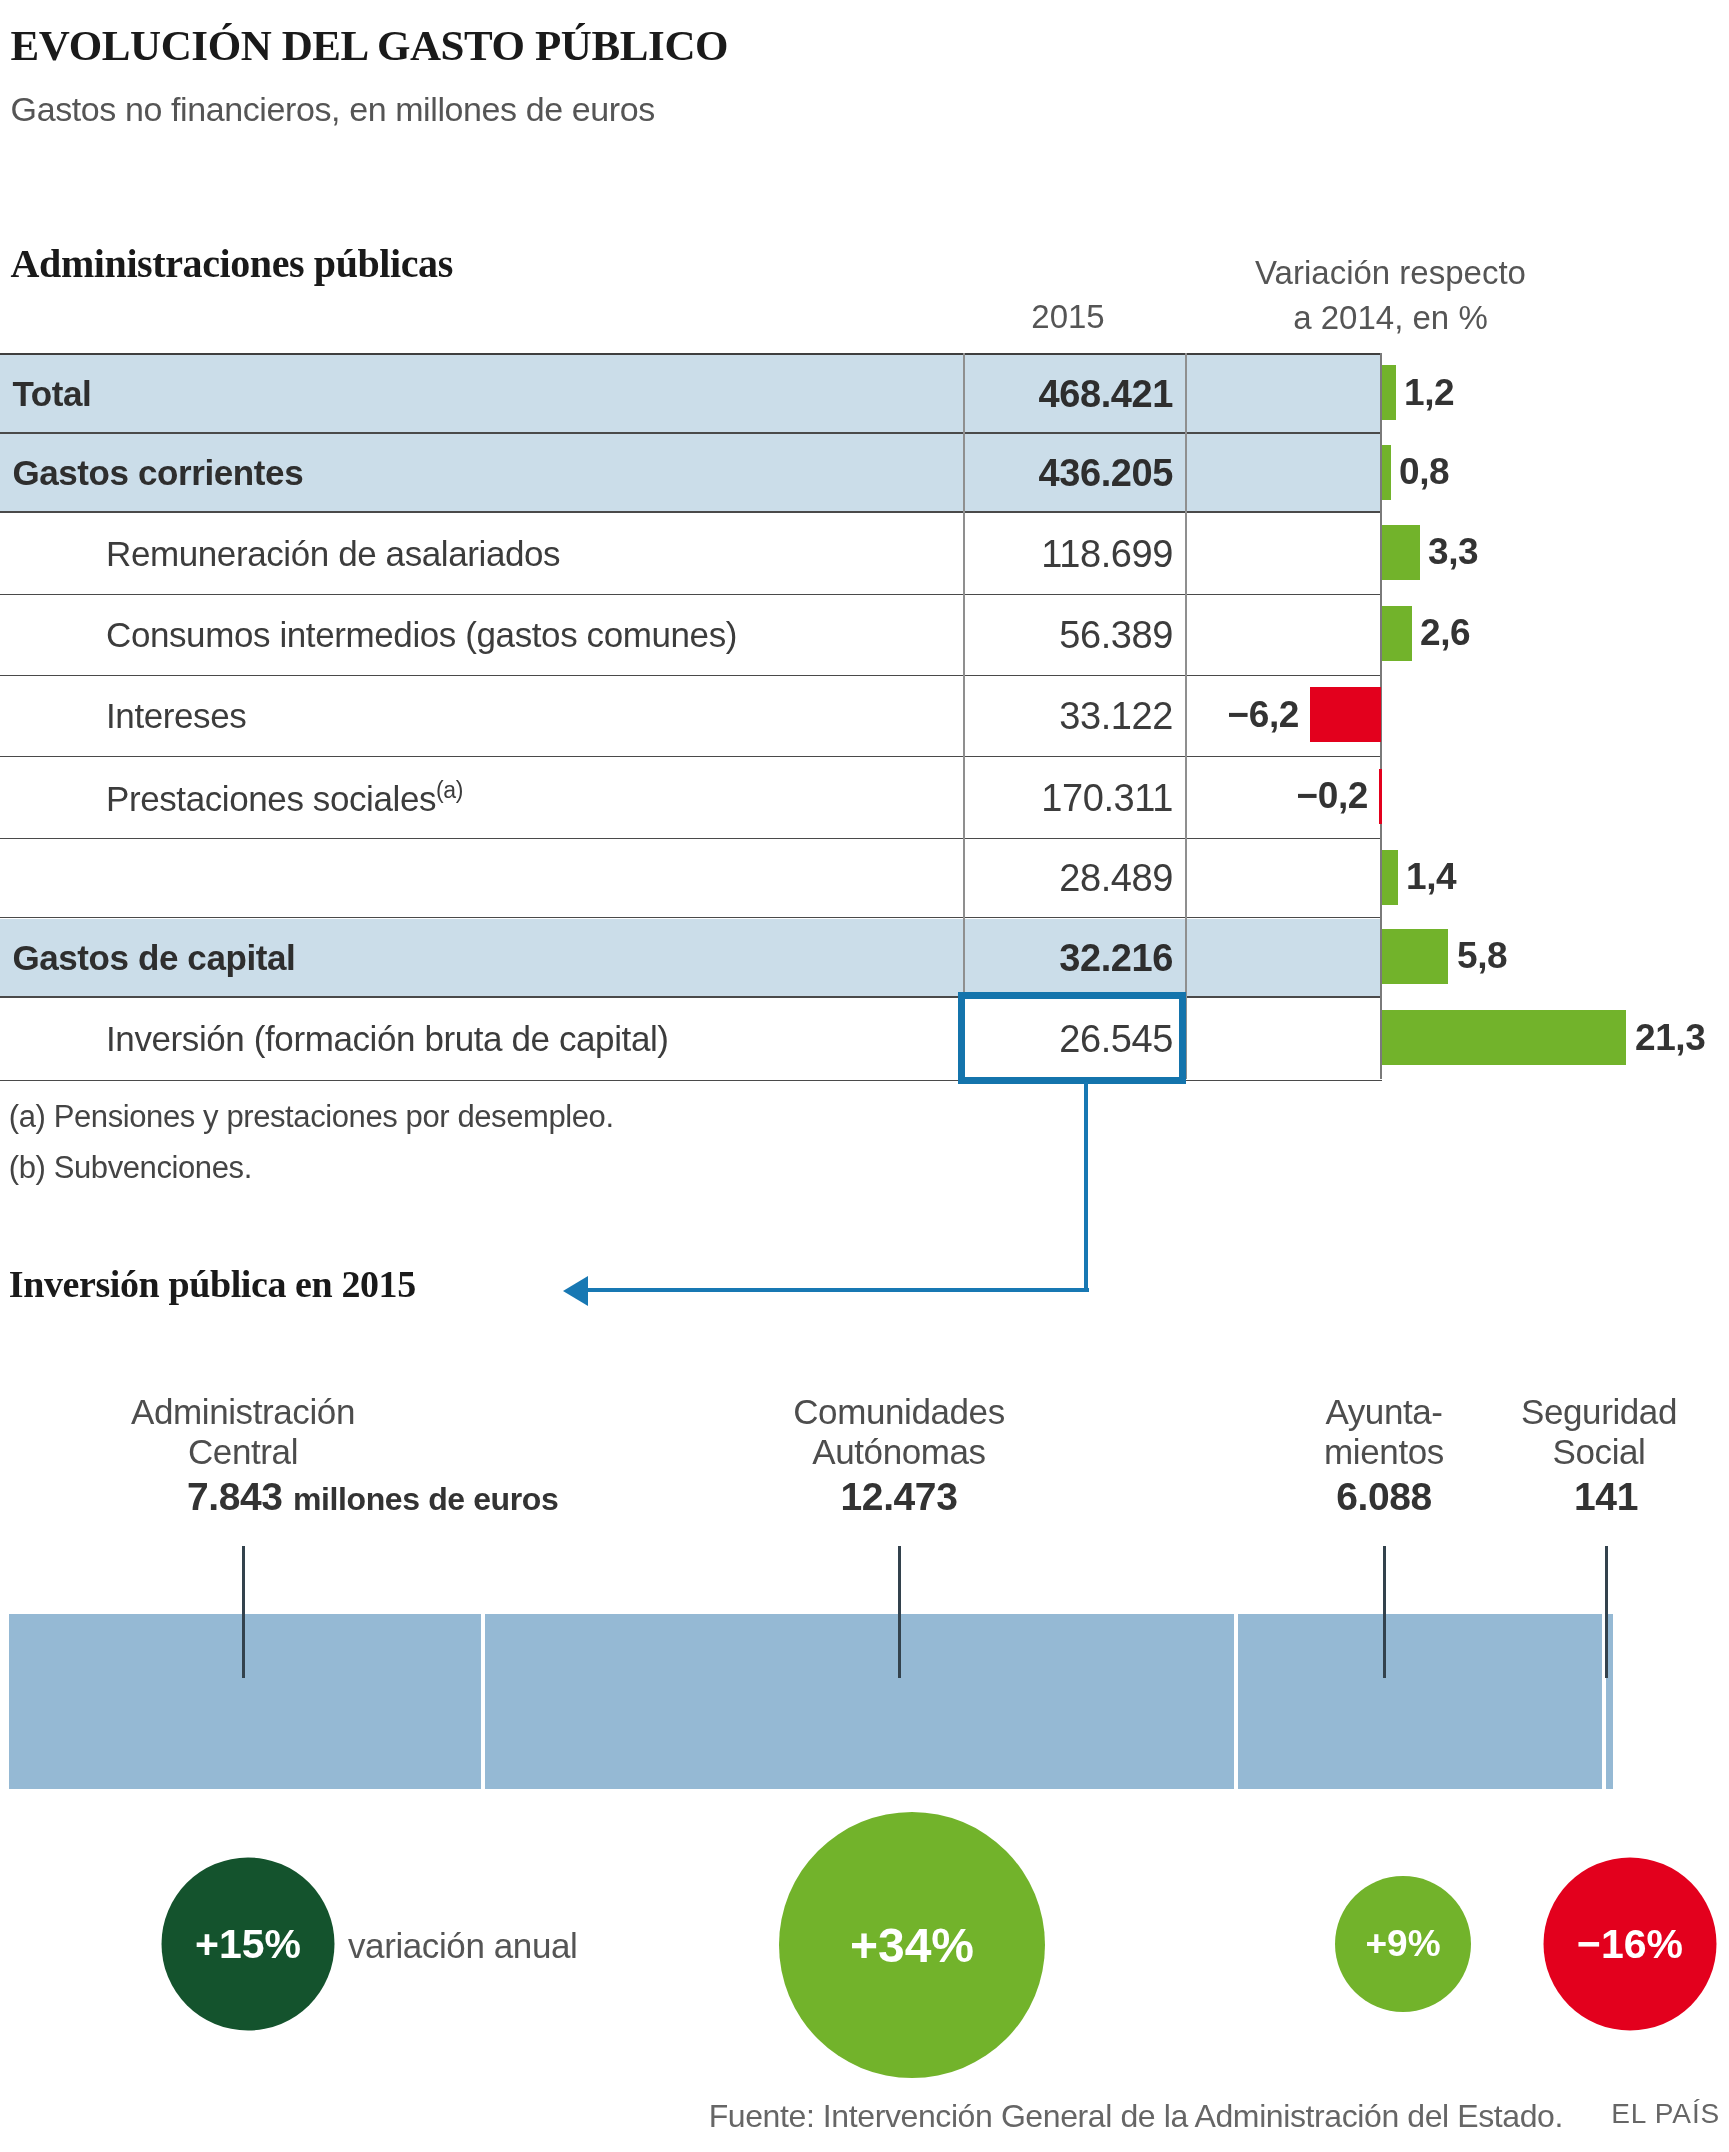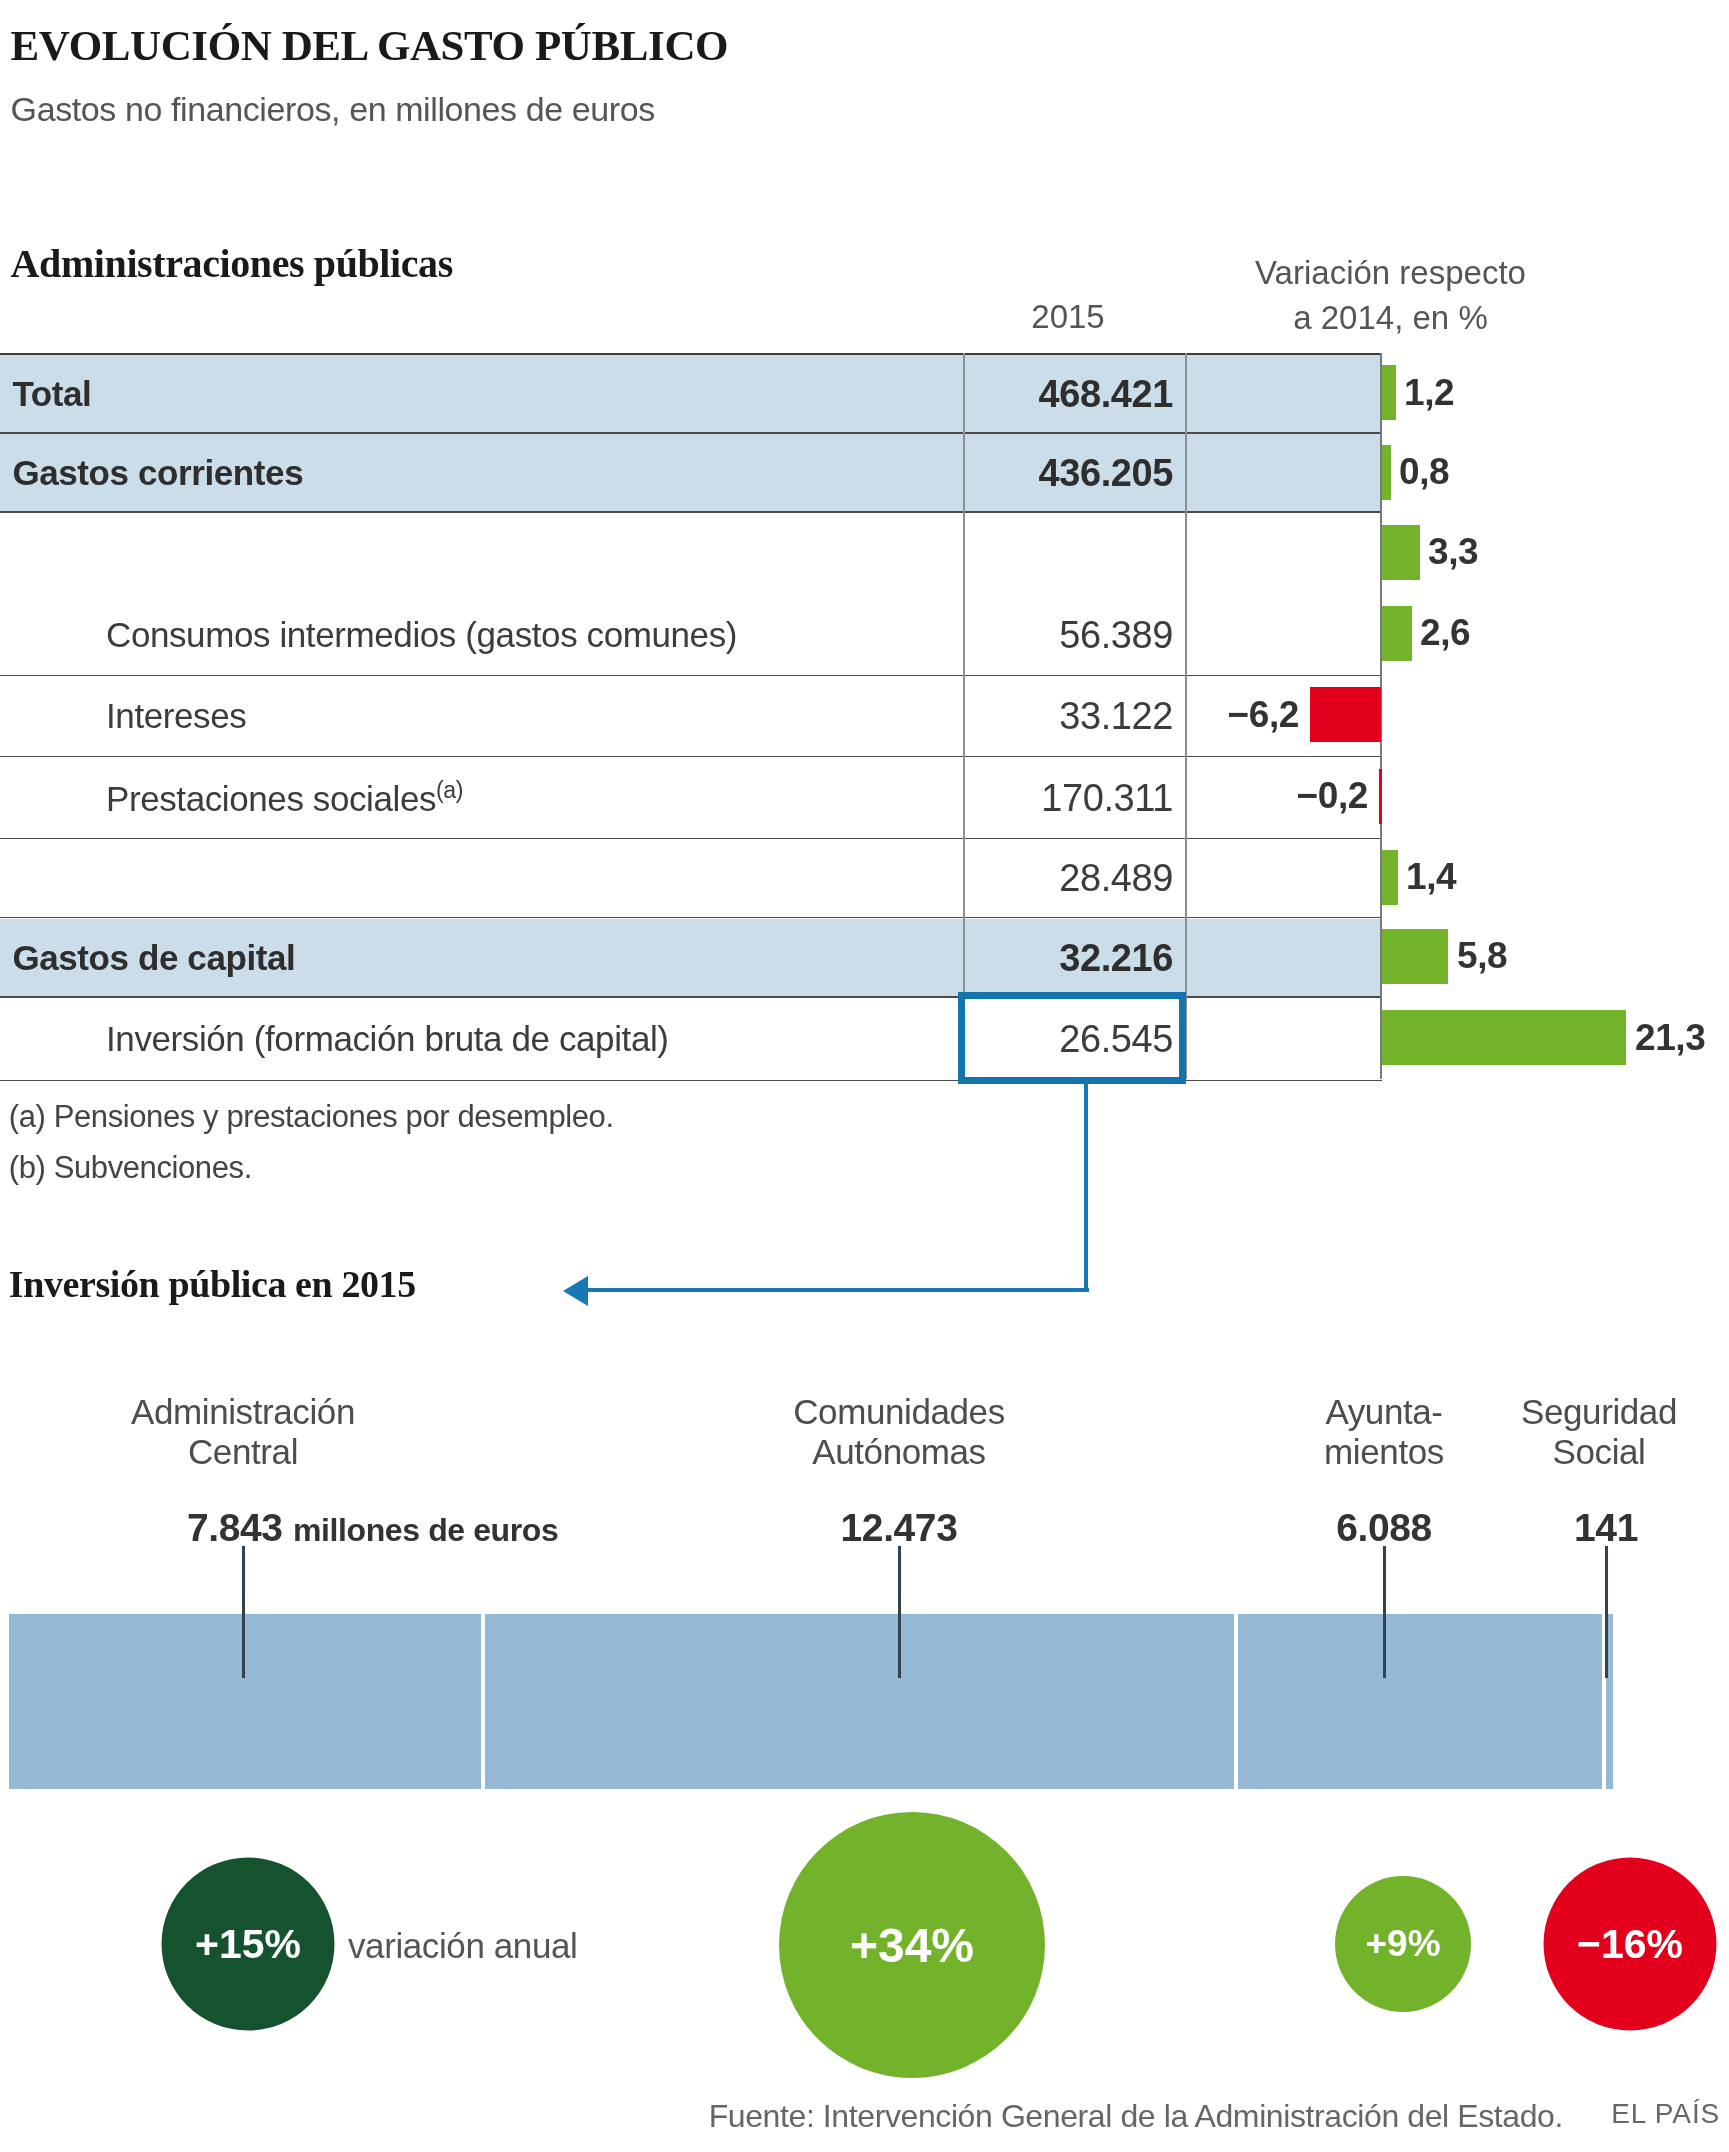--- a/index.html
+++ b/index.html
@@ -33,21 +33,21 @@
   .conn{background:#1878b3;z-index:6;}
   .arrowhead{width:0;height:0;border-top:15px solid transparent;border-bottom:15px solid transparent;border-right:25px solid #1878b3;z-index:6;}
 
   .vbar{position:absolute;z-index:4;}
   .vbarlabel{position:absolute;font-size:37px;font-weight:bold;color:#333;line-height:46px;white-space:nowrap;z-index:4;letter-spacing:-0.4px;}
 
   .footnote{left:8.8px;font-size:31px;color:#444;letter-spacing:-0.4px;}
   .sec2head{top:1262px;left:8.8px;font-size:38px;letter-spacing:-0.4px;}
 
   .cat{top:1392px;text-align:center;font-size:35px;color:#4d4d4d;line-height:1.15;letter-spacing:-0.4px;transform:translateX(-50%);white-space:nowrap;}
-  .catval{top:1475px;font-size:39px;font-weight:bold;color:#333;letter-spacing:-0.4px;white-space:nowrap;margin-top:31px;}
+  .catval{top:1475px;font-size:39px;font-weight:bold;color:#333;letter-spacing:-0.4px;white-space:nowrap;}
   .catval.center{transform:translateX(-50%);}
   .unitnote{font-size:32px;}
 
   .tick{width:2.6px;background:#33424d;top:1546px;height:132px;z-index:3;}
   .stackbar{left:8.8px;top:1614px;width:1604px;height:175px;background:#95b9d4;z-index:1;}
   .seggap{position:absolute;top:0;width:4.4px;height:175px;background:#ffffff;}
 
   .circle{border-radius:50%;transform:translate(-50%,-50%);display:flex;align-items:center;justify-content:center;color:#fff;font-weight:bold;z-index:2;}
   .anno{font-size:35px;color:#555;letter-spacing:-0.4px;}
 
@@ -70,20 +70,24 @@
   </div>
 
   <div class="abs tbl">
     <div class="trow blue" style="top:0;height:79px;">
       <span class="rlabel"><span>Total</span></span>
       <span class="rvalue">468.421</span>
     </div>
     <div class="trow blue" style="top:79px;height:79px;">
       <span class="rlabel"><span>Gastos corrientes</span></span>
       <span class="rvalue">436.205</span>
+    </div>
+    <div class="trow sub" style="top:159px;height:81px;">
+      <span class="rlabel"><span>Remuneración de asalariados</span></span>
+      <span class="rvalue">118.699</span>
     </div>
     <div class="trow sub" style="top:240px;height:81px;">
       <span class="rlabel"><span>Consumos intermedios (gastos comunes)</span></span>
       <span class="rvalue">56.389</span>
     </div>
     <div class="trow sub" style="top:321px;height:81px;">
       <span class="rlabel"><span>Intereses</span></span>
       <span class="rvalue">33.122</span>
     </div>
     <div class="trow sub" style="top:402px;height:82px;">

